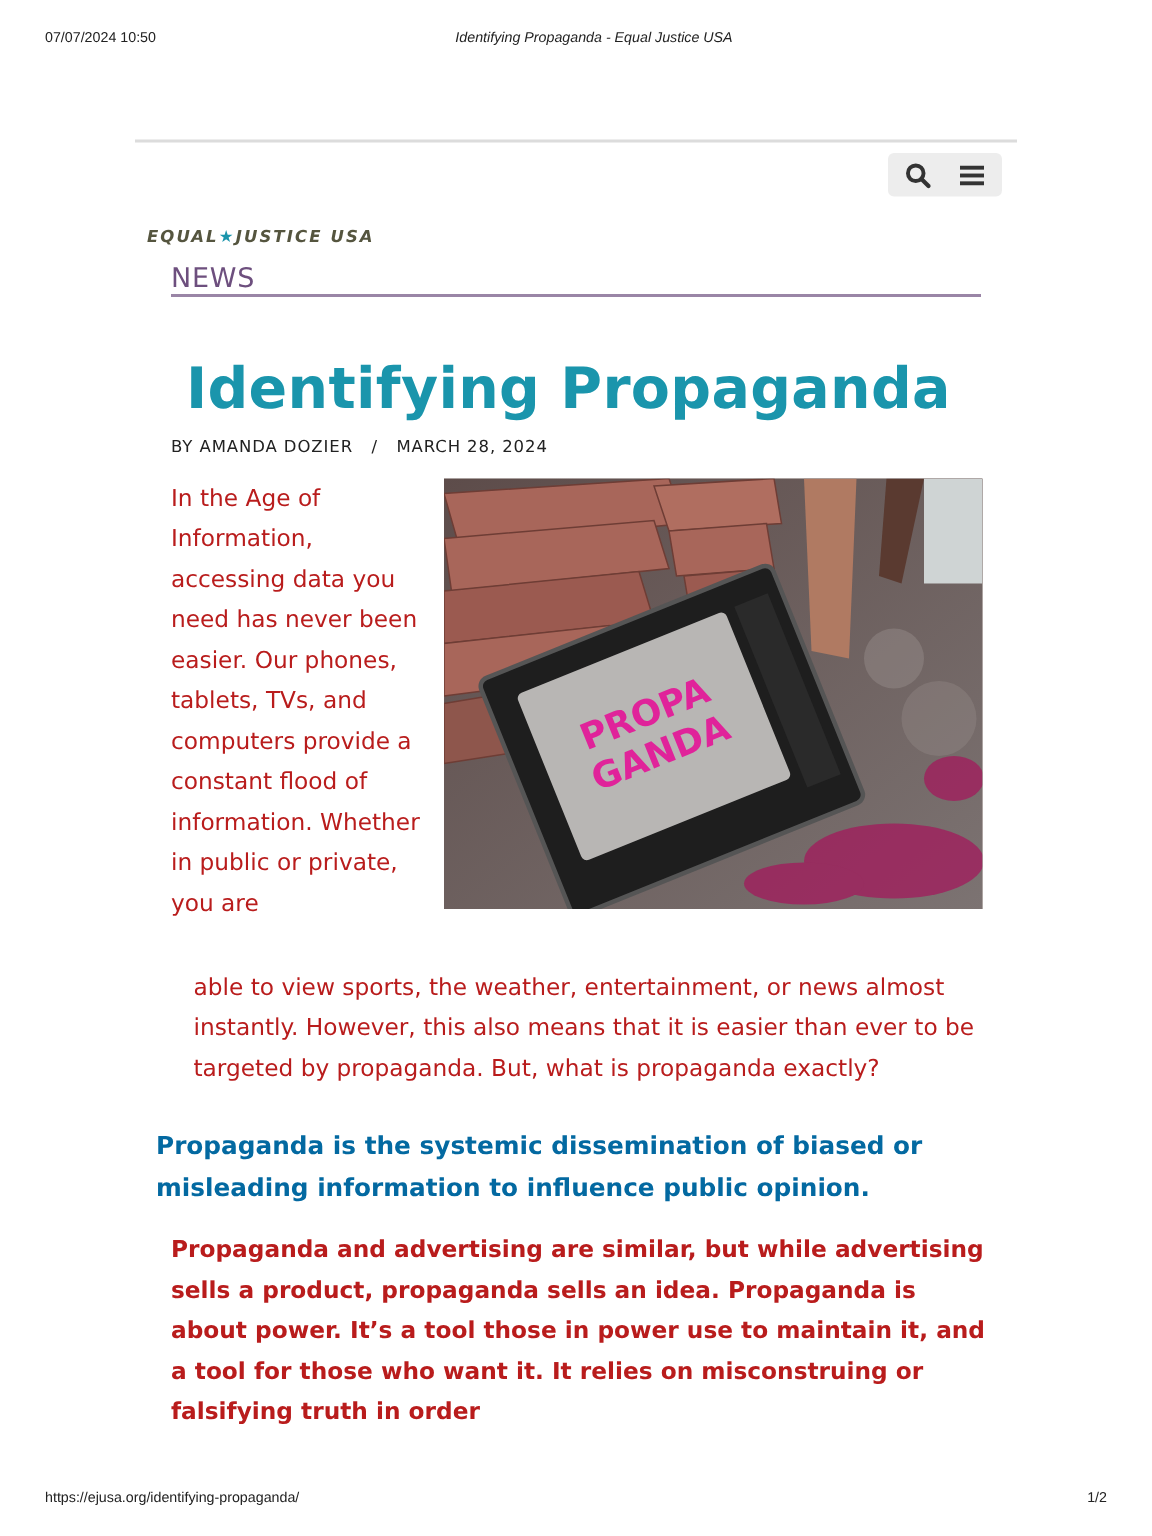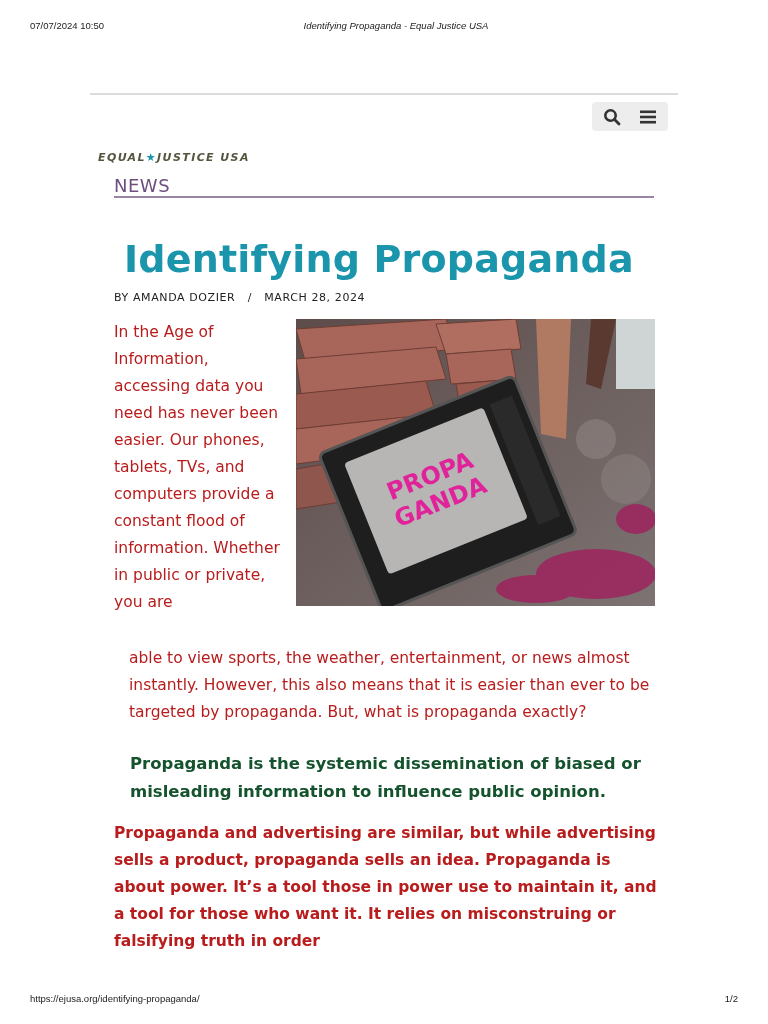--- a/index.html
+++ b/index.html
@@ -35,21 +35,21 @@
   .title { position: absolute; left: 112px; top: 222px; font-family: "DejaVu Sans", sans-serif; font-weight: bold; font-size: 38px; letter-spacing: 0.2px; color: #1a95ac; margin: 12px; line-height: 50px; }
 
   .byline { position: absolute; left: 114px; top: 291px; font-family: "DejaVu Sans", sans-serif; font-size: 11px; letter-spacing: 0.6px; color: #222; white-space: pre; }
 
   .body-text { font-family: "DejaVu Sans", sans-serif; font-size: 15.5px; line-height: 27px; color: #b91c1c; }
   .intro-narrow { position: absolute; left: 114px; top: 319px; width: 172px; }
   .intro-wide { position: absolute; left: 114px; top: 645px; width: 545px; margin-left: 15px; }
 
   .hero-image { position: absolute; left: 296px; top: 319px; width: 359px; height: 287px; overflow: hidden; background: #6b5a56; }
 
-  .pullquote { position: absolute; left: 130px; top: 750px; width: 545px; font-family: "DejaVu Sans", sans-serif; font-weight: bold; font-size: 16.5px; line-height: 28px; color: #14532d; }
+  .pullquote { position: absolute; left: 104px; top: 750px; width: 545px; font-family: "DejaVu Sans", sans-serif; font-weight: bold; font-size: 16.5px; line-height: 28px; color: #0369a1; }
 
   .para2 { position: absolute; left: 114px; top: 820px; width: 545px; font-weight: bold; }
 </style>
 </head>
 <body>
 
 <div class="print-header">
   <span class="ph-center">Identifying Propaganda - Equal Justice USA</span>
   <span class="ph-left">07/07/2024 10:50</span>
 </div>

